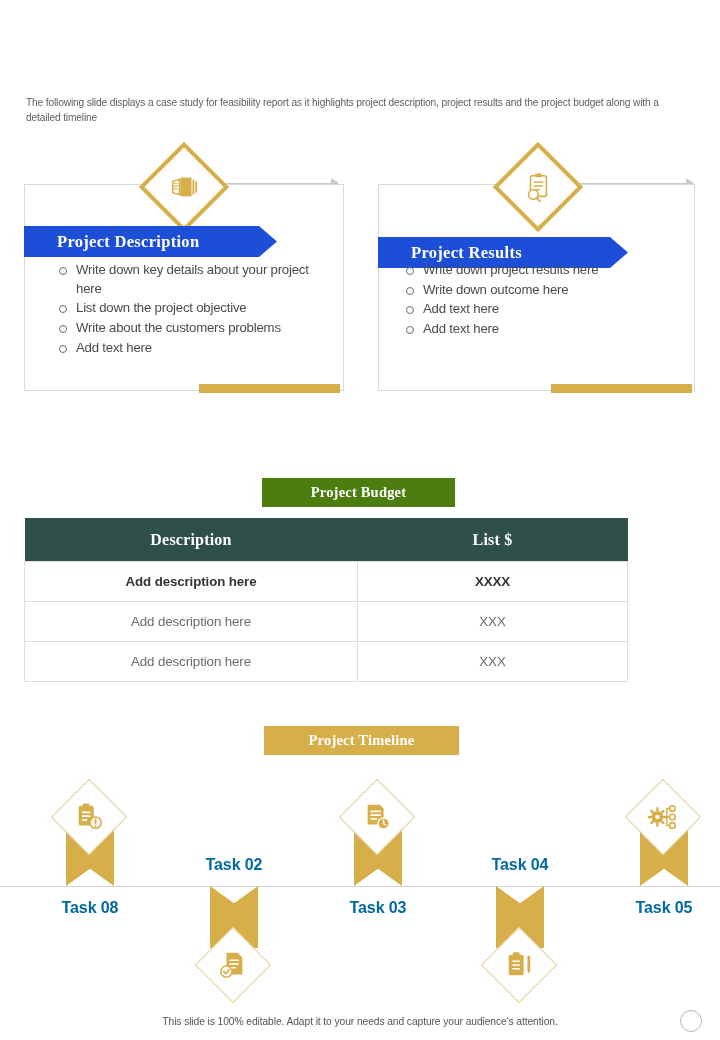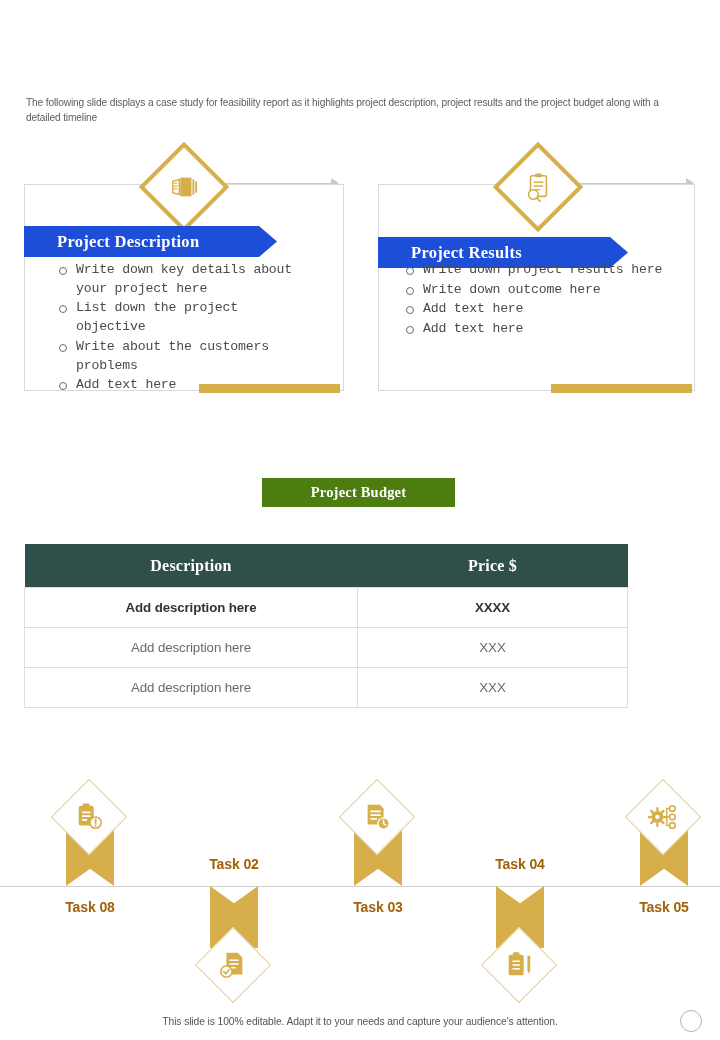--- a/index.html
+++ b/index.html
@@ -59,42 +59,42 @@
     clip-path:polygon(0 0, calc(100% - 18px) 0, 100% 50%, calc(100% - 18px) 100%, 0 100%);
   }
   .banner.b-left{left:24px;top:226px;width:253px;}
   .banner.b-right{left:378px;top:237px;width:250px;text-align:center;}
 
   .bullets{position:absolute;list-style:none;margin:0;padding:0;}
   .bullets.l{left:58px;top:261px;width:255px;}
   .bullets.r{left:405px;top:261px;width:275px;}
   .bullets li{
     position:relative;padding-left:18px;margin-bottom:1px;
-    font-size:13.2px;color:#4a4a4a;line-height:1.42;letter-spacing:-0.2px;font-family:Liberation Mono, monospace;
+    font-size:13.2px;color:#4a4a4a;line-height:1.42;letter-spacing:-0.2px;
   }
   .bullets li::before{
     content:"";position:absolute;left:1px;top:6px;
     width:6px;height:6px;border:1px solid #6d6d6d;border-radius:50%;
   }
 
   .accent-bar{position:absolute;height:9px;background:#d6af4a;}
   .accent-bar.l{left:199px;top:384px;width:141px;}
   .accent-bar.r{left:551px;top:384px;width:141px;}
 
   
   .pill{
     position:absolute;display:flex;align-items:center;justify-content:center;
     color:#ffffff;font-family:"Liberation Serif",serif;
     font-weight:700;letter-spacing:0.2px;
   }
   .pill.budget{left:262px;top:478px;width:193px;height:29px;background:#4d7c0f;font-size:14.5px;}
   .pill.timeline{left:264px;top:726px;width:195px;height:29px;background:#d6af4a;font-size:14.5px;}
 
   .budget-table{
-    position:absolute;left:24px;top:544px;width:604px;
+    position:absolute;left:24px;top:518px;width:604px;
     border-collapse:collapse;table-layout:fixed;
   }
   .budget-table th{
     background:#2e4f4a;color:#ffffff;
     font-family:"Liberation Serif",serif;
     font-size:16px;font-weight:700;height:41px;letter-spacing:0.2px;
   }
   .budget-table td{
     border:1px solid #dedede;height:37px;text-align:center;
     font-size:13.3px;color:#6a6a6a;letter-spacing:-0.1px;
@@ -121,21 +121,21 @@
     position:absolute;left:14px;width:52px;height:52px;
     border:1px solid #e2cf9a;background:#ffffff;
     transform:rotate(45deg);
     display:flex;align-items:center;justify-content:center;
   }
   .tl-diamond > svg{transform:rotate(-45deg);}
   .marker.up .tl-diamond{top:24px;}
   .marker.down .tl-diamond{top:52px;}
   .tl-label{
     position:absolute;width:120px;left:-18px;text-align:center;
-    font-size:14px;font-weight:700;color:#a16207;letter-spacing:-0.1px;
+    font-size:16px;font-weight:700;color:#0369a1;letter-spacing:-0.1px;
   }
   .marker.up .tl-label{top:133px;}
   .marker.down .tl-label{top:-30px;}
 
   
   .footer-note{
     position:absolute;left:0;top:1016px;width:720px;text-align:center;
     font-size:10.3px;color:#555555;letter-spacing:-0.1px;
   }
   .footer-circle{
@@ -195,39 +195,40 @@
 
   <div class="pill budget">Project Budget</div>
   <table class="budget-table">
     <colgroup>
         <col class="c1">
         <col>
       </colgroup>
     <thead>
       <tr>
         <th>Description</th>
-        <th>Price $</th>
+        <th>List $</th>
       </tr>
     </thead>
     <tbody>
       <tr class="first">
         <td>Add description here</td>
         <td>XXXX</td>
       </tr>
       <tr>
         <td>Add description here</td>
         <td>XXX</td>
       </tr>
       <tr>
         <td>Add description here</td>
         <td>XXX</td>
       </tr>
     </tbody>
   </table>
 
+  <div class="pill timeline">Project Timeline</div>
   <div class="tl-line"></div>
 
   <div class="marker up" style="left:48px;top:766px;">
     <div class="ribbon"></div>
     <div class="tl-diamond">
       <svg width="30" height="30" viewBox="0 0 32 32">
         <rect x="5" y="4" width="16" height="21" rx="2" fill="#d6af4a"></rect>
         <rect x="9.5" y="1.5" width="7" height="4" rx="1" fill="#d6af4a"></rect>
         <path d="M8.5 11 H17.5 M8.5 15 H17.5 M8.5 19 H14" stroke="#fff" stroke-width="1.8"></path>
         <circle cx="23" cy="22" r="6" fill="#fff" stroke="#d6af4a" stroke-width="1.7"></circle>

